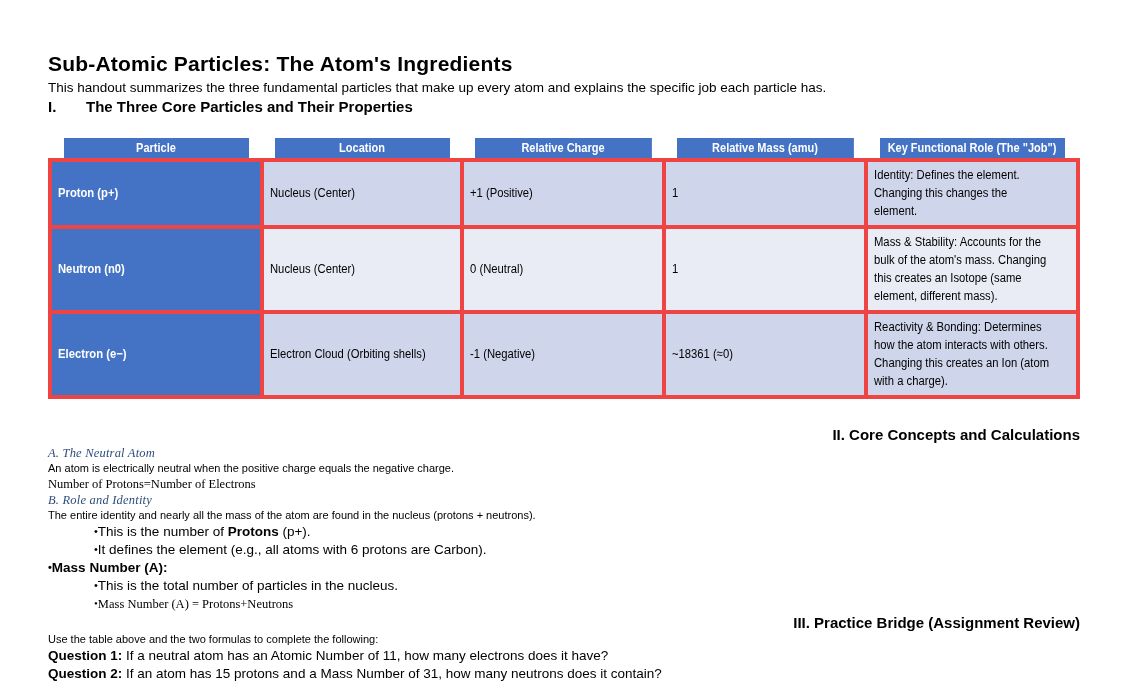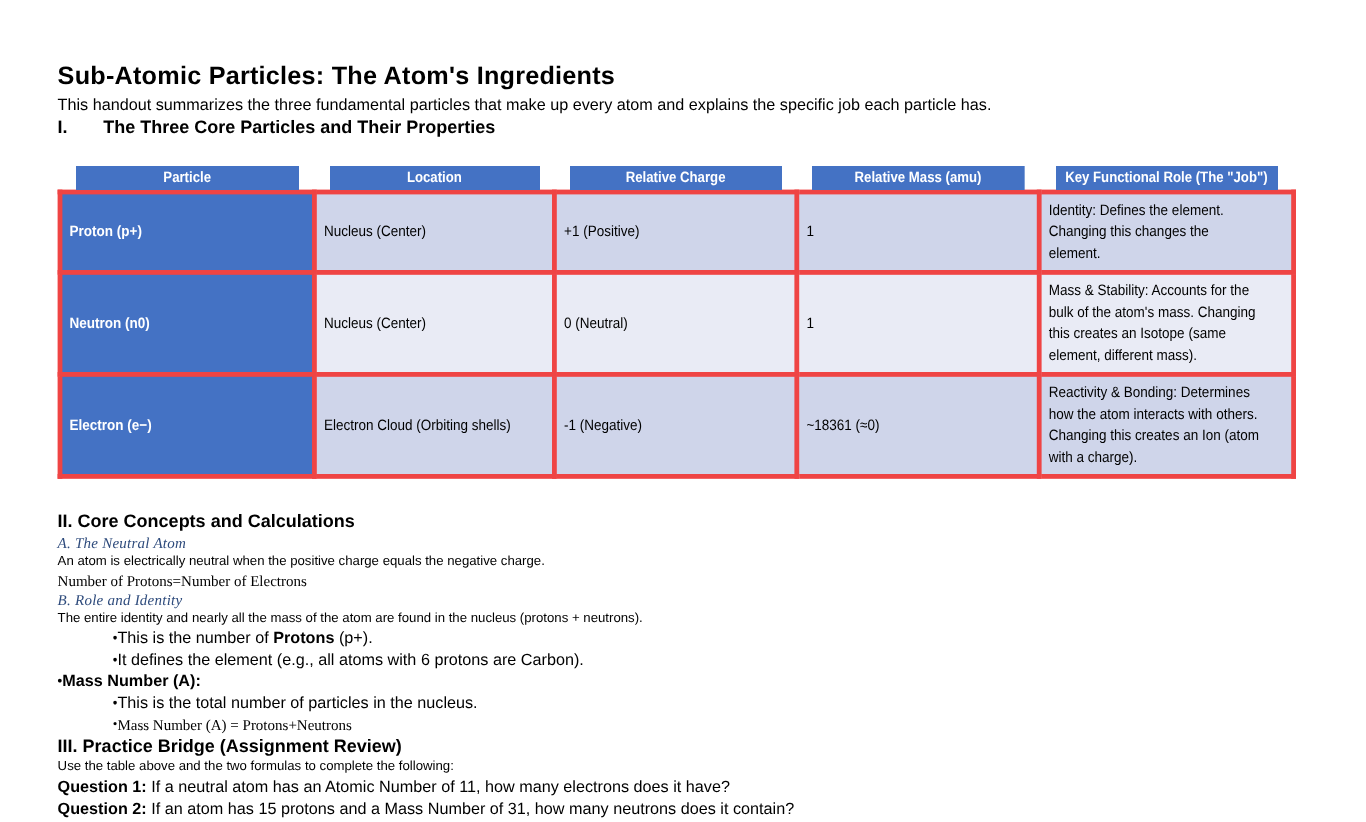--- a/index.html
+++ b/index.html
@@ -51,20 +51,21 @@
   }
   .sec-head .num-i {
     display: inline-block;
     width: 38px;
   }
   .sec-head-plain {
     font-size: 15px;
     font-weight: bold;
     line-height: 1.3;
     margin: 0;
+    text-align: right;
   }
 
   
   table.particles {
     border-collapse: collapse;
     width: 1030px;
     margin-top: 20px;
     table-layout: fixed;
   }
   table.particles th {

